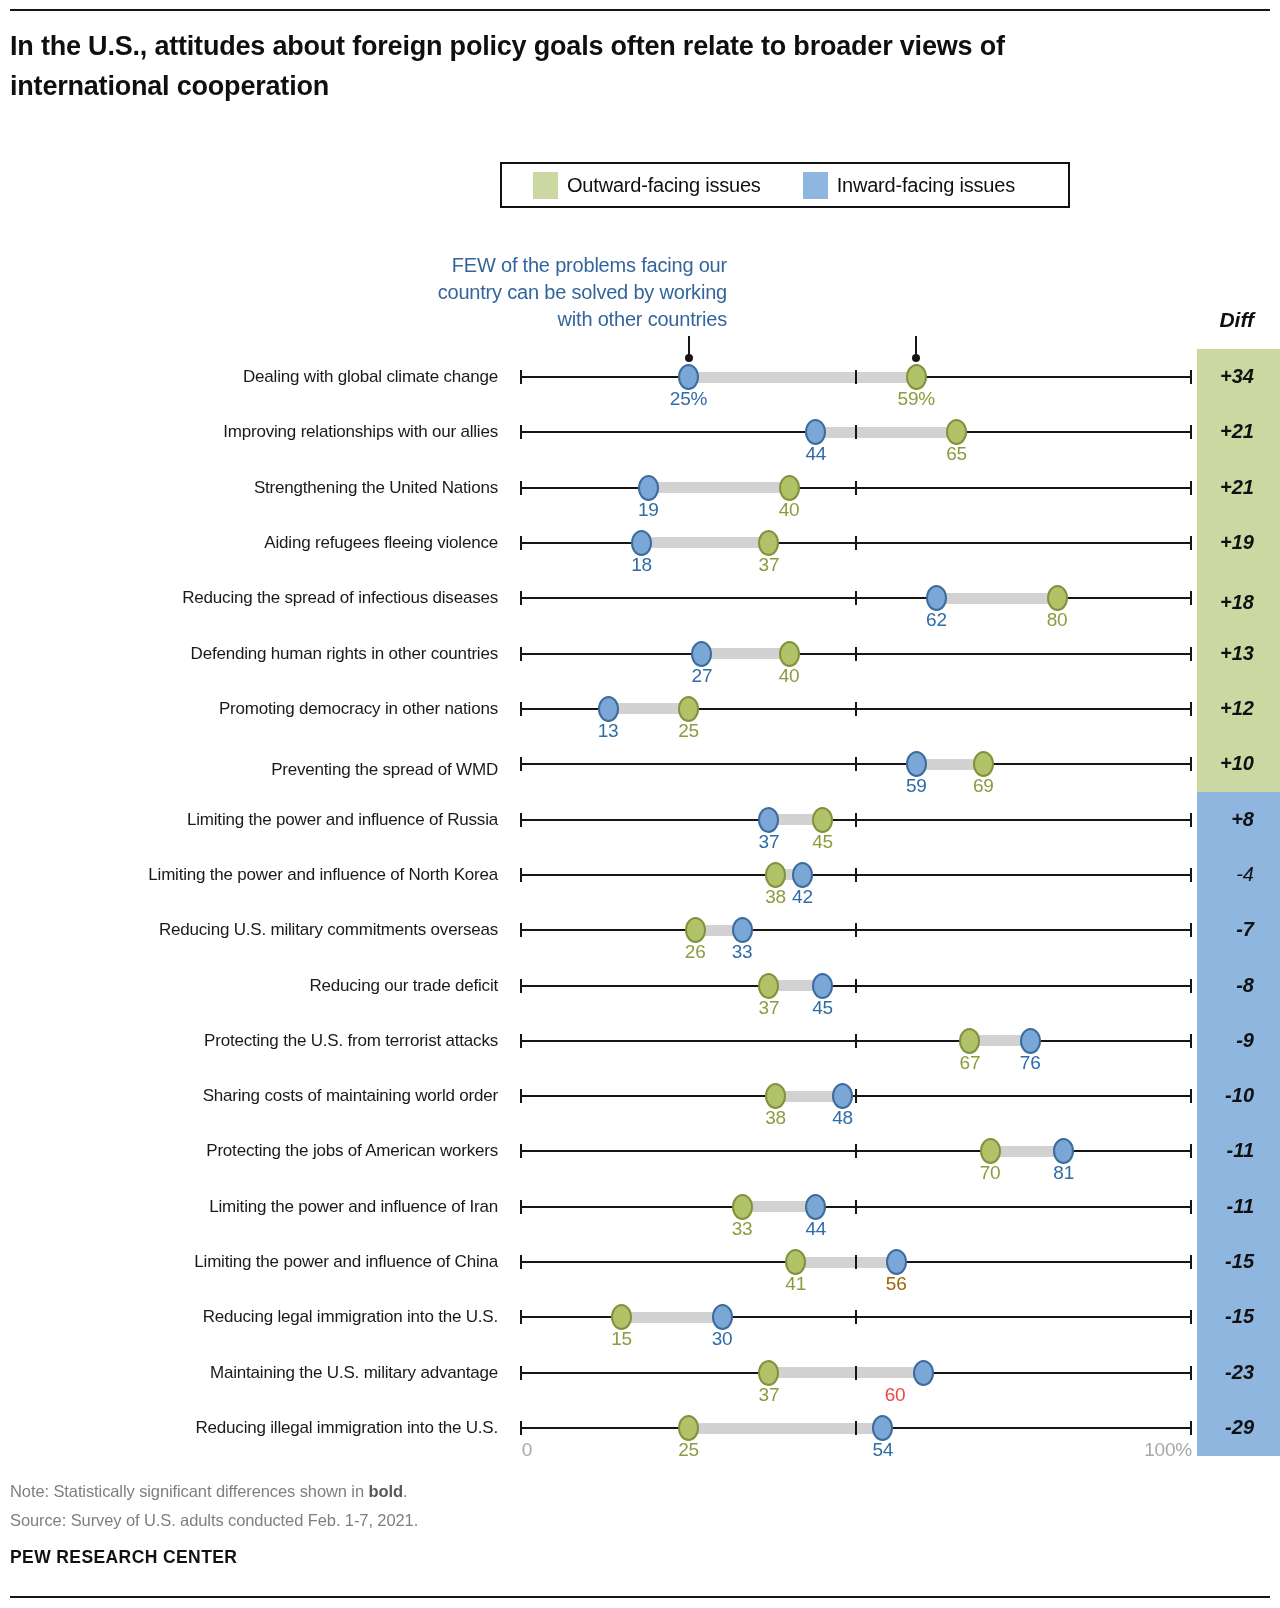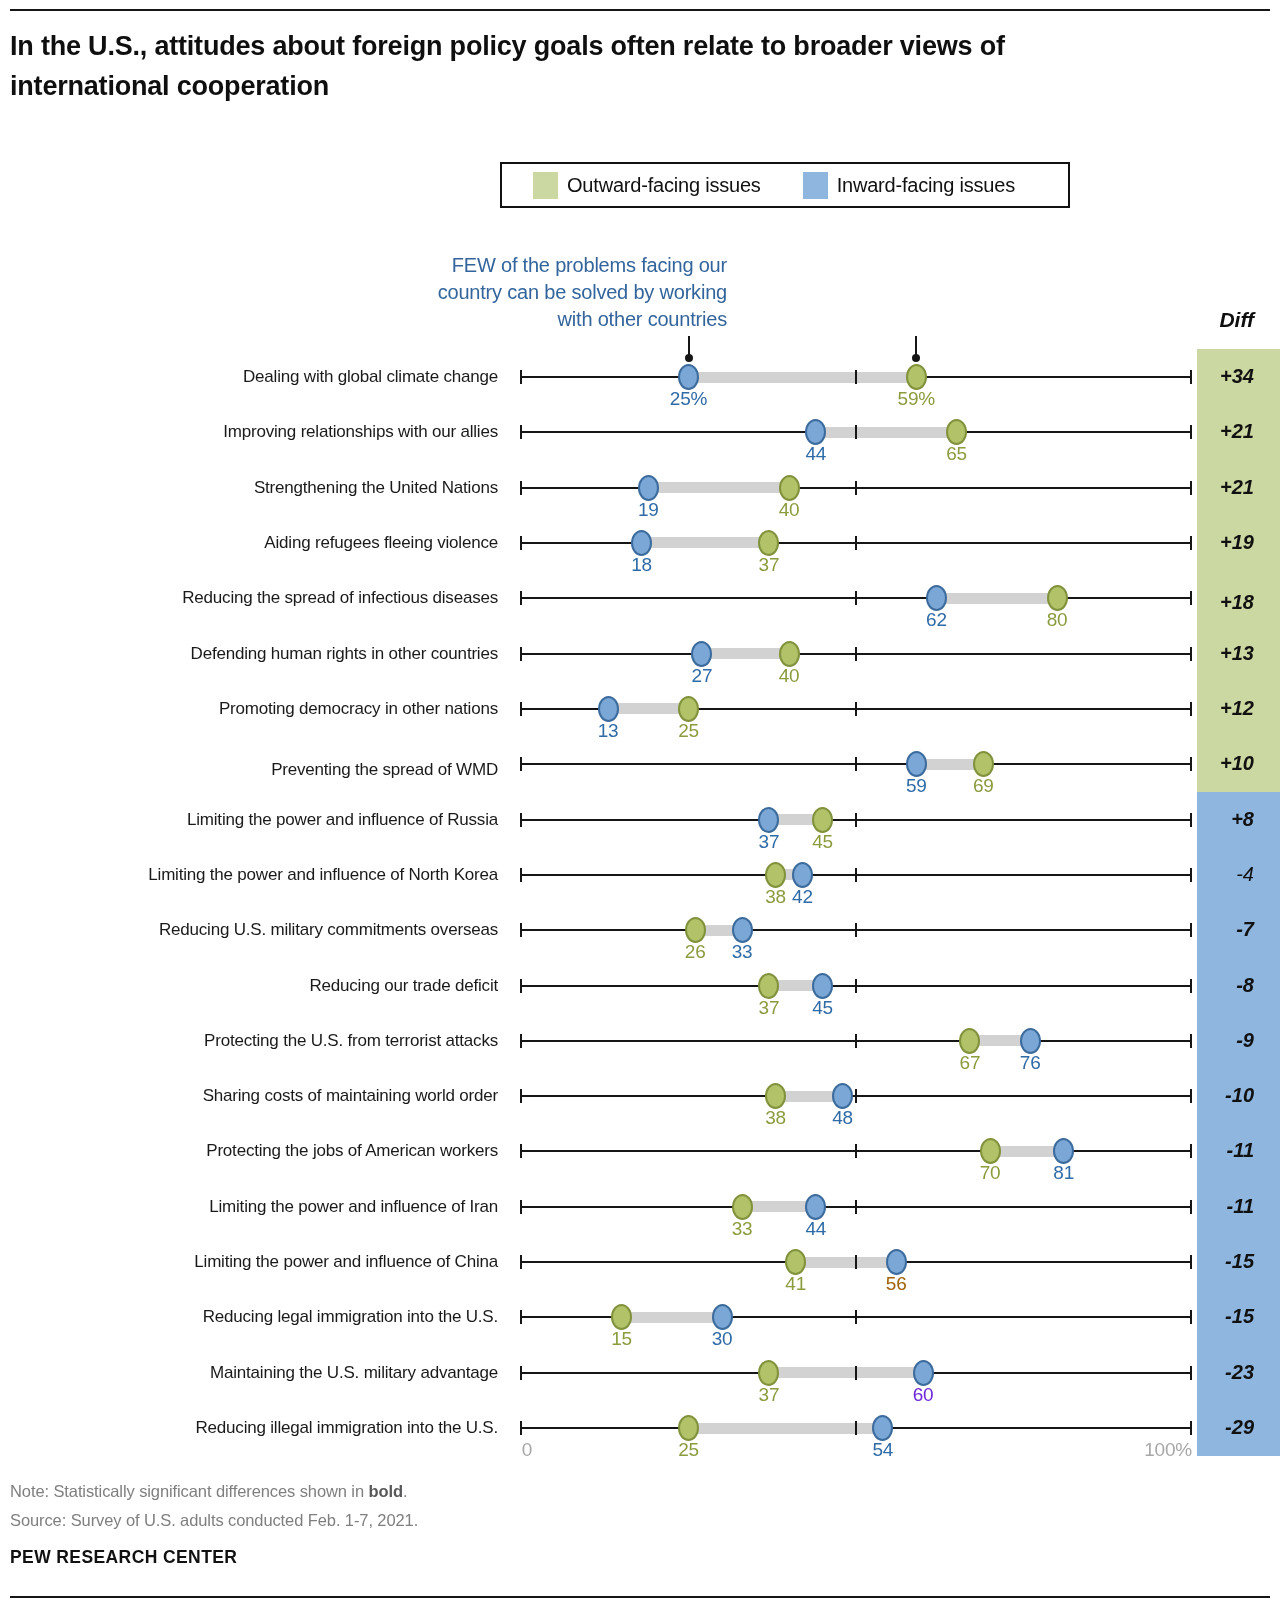--- a/index.html
+++ b/index.html
@@ -283,21 +283,21 @@
       <div class="diff-val" style="top: 1305.44px; font-weight: 700;">-15</div>
       <div class="diff-band" style="top: 1345.1px; height: 55.82px; background: rgb(143, 182, 223);"></div>
       <div class="row-label" style="top: 1361.76px;">Maintaining the U.S. military advantage</div>
       <div class="axis-line" style="left: 521px; width: 670px; top: 1371.76px;"></div>
       <div class="axis-tick" style="left: 520px; top: 1365.76px;"></div>
       <div class="axis-tick" style="left: 855px; top: 1365.76px;"></div>
       <div class="axis-tick" style="left: 1190px; top: 1365.76px;"></div>
       <div class="connector" style="left: 768.9px; width: 154.1px; top: 1367.26px;"></div>
       <div class="dot" style="left: 758.4px; top: 1359.76px; background: rgb(177, 194, 104); border-color: rgb(129, 146, 60);"></div>
       <div class="dot" style="left: 912.5px; top: 1359.76px; background: rgb(122, 167, 213); border-color: rgb(60, 107, 157);"></div>
-      <div class="val" style="left: 888px; top: 1383.76px; color: #6d28d9;">60</div>
+      <div class="val" style="left: 860px; top: 1383.76px; color: #ef4444;">60</div>
       <div class="val" style="left: 733.9px; top: 1383.76px; color: rgb(138, 156, 62);">37</div>
       <div class="diff-val" style="top: 1360.76px; font-weight: 700;">-23</div>
       <div class="diff-band" style="top: 1400.42px; height: 55.82px; background: rgb(143, 182, 223);"></div>
       <div class="row-label" style="top: 1417.08px;">Reducing illegal immigration into the U.S.</div>
       <div class="axis-line" style="left: 521px; width: 670px; top: 1427.08px;"></div>
       <div class="axis-tick" style="left: 520px; top: 1421.08px;"></div>
       <div class="axis-tick" style="left: 855px; top: 1421.08px;"></div>
       <div class="axis-tick" style="left: 1190px; top: 1421.08px;"></div>
       <div class="connector" style="left: 688.5px; width: 194.3px; top: 1422.58px;"></div>
       <div class="dot" style="left: 678px; top: 1415.08px; background: rgb(177, 194, 104); border-color: rgb(129, 146, 60);"></div>

